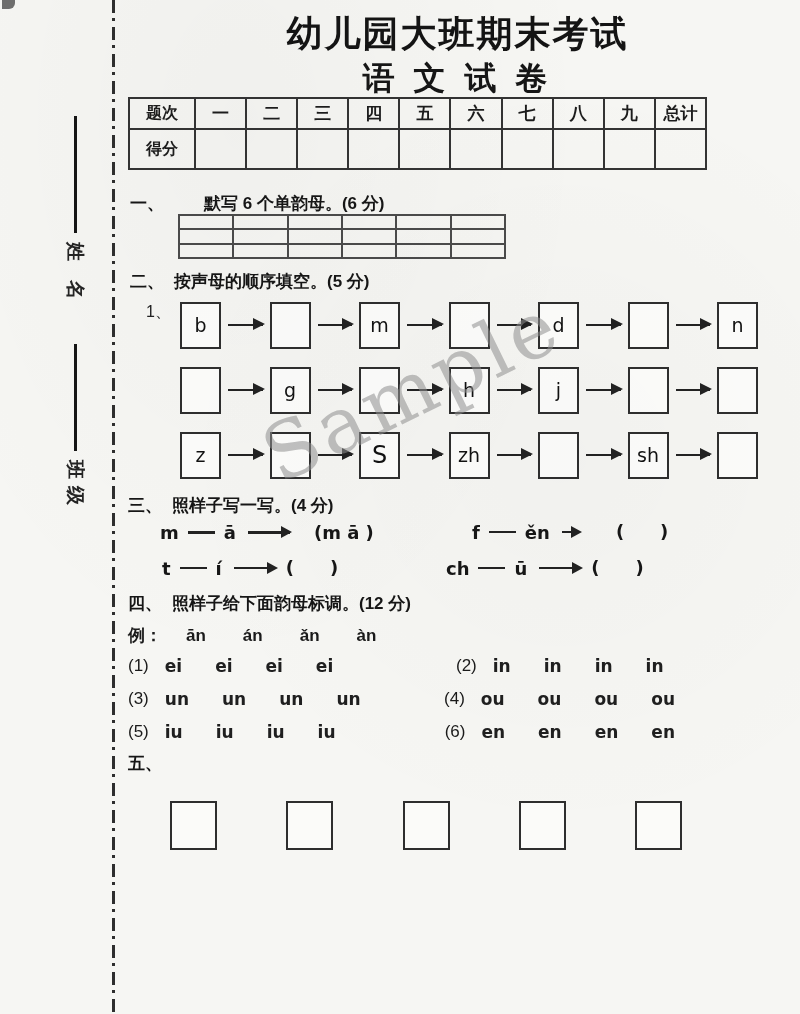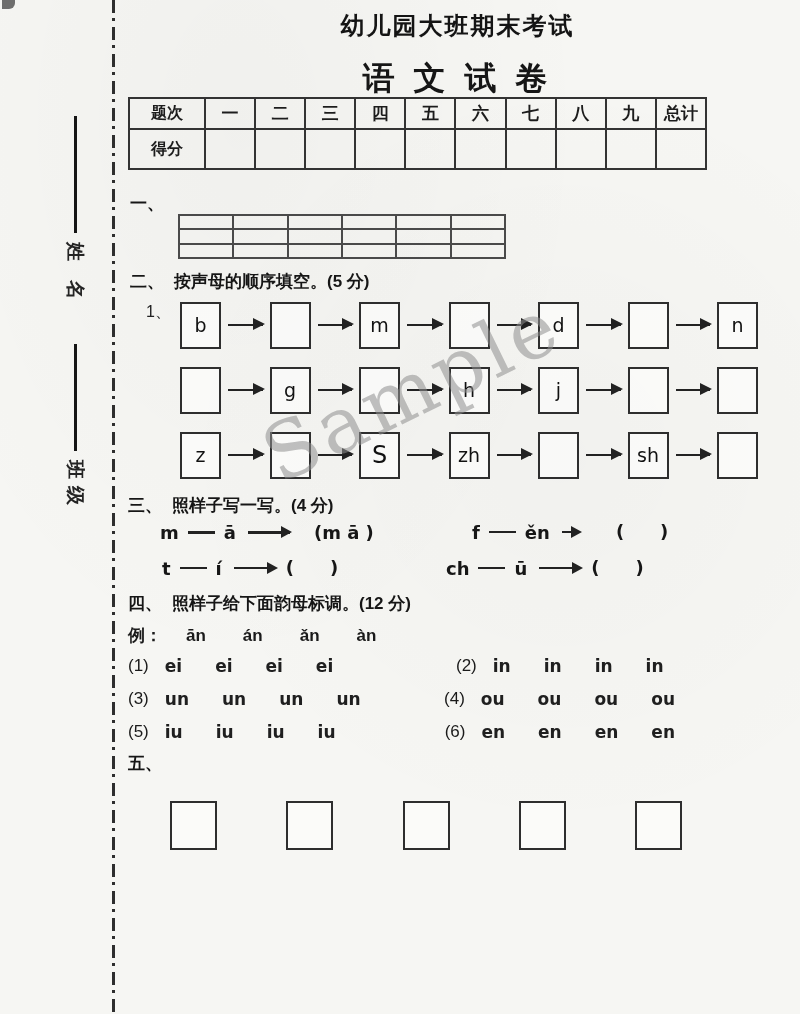--- a/index.html
+++ b/index.html
@@ -32,32 +32,32 @@
   .blank-line.l1 { height:117px; }
   .blank-line.l2 { height:107px; margin-top:38px; }
   .vlabel {
     writing-mode:vertical-rl; text-orientation:sideways;
     font-size:19px; font-weight:bold; color:#242424;
     letter-spacing:7px; margin-top:9px;
   }
 
   
   .title { position:absolute; left:115px; top:10px; width:685px; text-align:center;
-           font-size:24px; font-weight:800; letter-spacing:2px; color:#141414; }
+           font-size:36px; font-weight:800; letter-spacing:2px; color:#141414; }
   .subtitle { position:absolute; left:115px; top:57px; width:685px; text-align:center;
               font-size:32px; font-weight:700; letter-spacing:5px; color:#161616; }
 
   
   .score-table { position:absolute; left:128px; top:97px; width:579px;
                  border-collapse:collapse; table-layout:fixed; }
   .score-table td { border:2px solid #333; text-align:center; vertical-align:middle;
                     font-size:17px; font-weight:700; color:#1c1c1c; }
   .score-table tr.hd td { height:31px; }
   .score-table tr.sc td { height:40px; }
-  .score-table td.first { width:76px; font-size:16px; }
+  .score-table td.first { width:66px; font-size:16px; }
 
   
   .sec-head { position:absolute; display:flex; font-size:17px; font-weight:700; color:#161616; white-space:nowrap; }
   .sec-head .num { margin-right:10px; }
   .sec-head.wide-gap .num { margin-right:40px; }
 
   
   .pinyin-grid { position:absolute; left:178px; top:214px; width:328px; height:45px;
                  display:grid; grid-template-columns:repeat(6,1fr); grid-template-rows:repeat(3,1fr);
                  border:1.5px solid #4a4a4a; }
@@ -150,20 +150,21 @@
           <td></td>
           <td></td>
           <td></td>
           <td></td>
         </tr>
     </tbody>
   </table>
 
   <div class="sec-head wide-gap" style="left:130px; top:192px;">
     <span class="num">一、</span>
+    <span>默写 6 个单韵母。(6 分)</span>
   </div>
   <div class="pinyin-grid" id="s1-grid">
       <div class="cell"></div>
       <div class="cell"></div>
       <div class="cell"></div>
       <div class="cell"></div>
       <div class="cell"></div>
       <div class="cell"></div>
       <div class="cell"></div>
       <div class="cell"></div>

